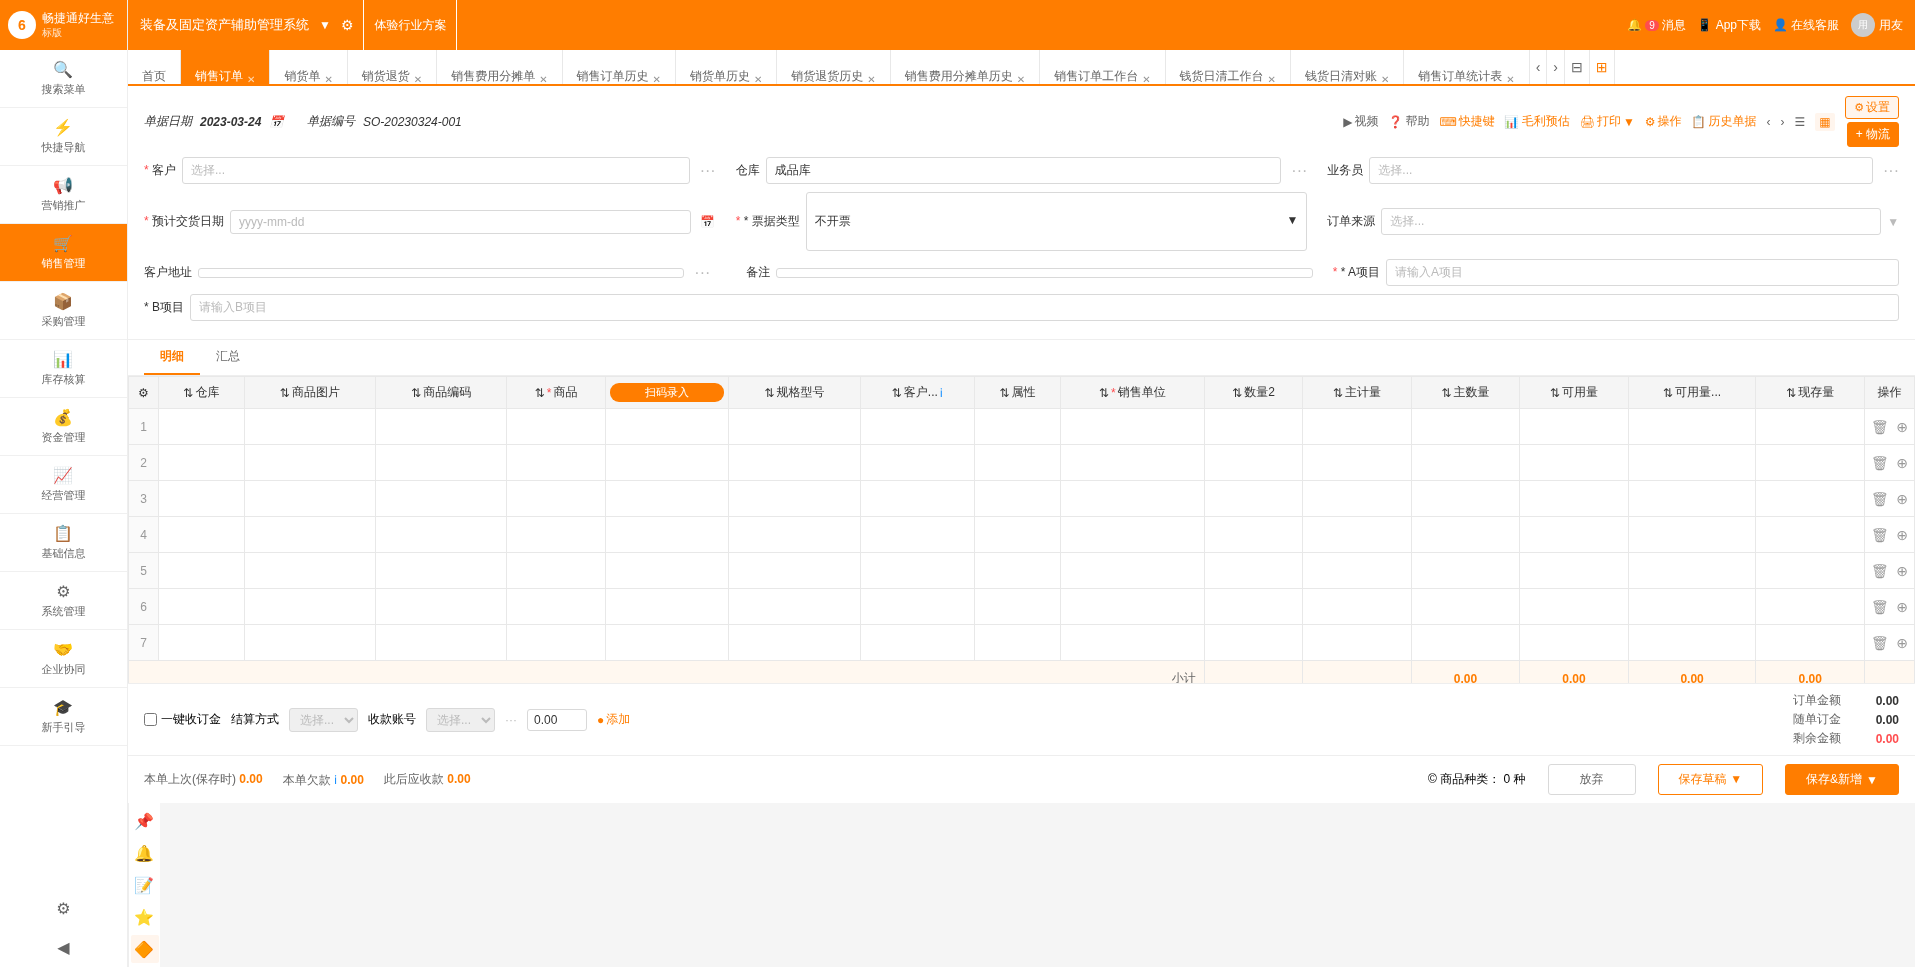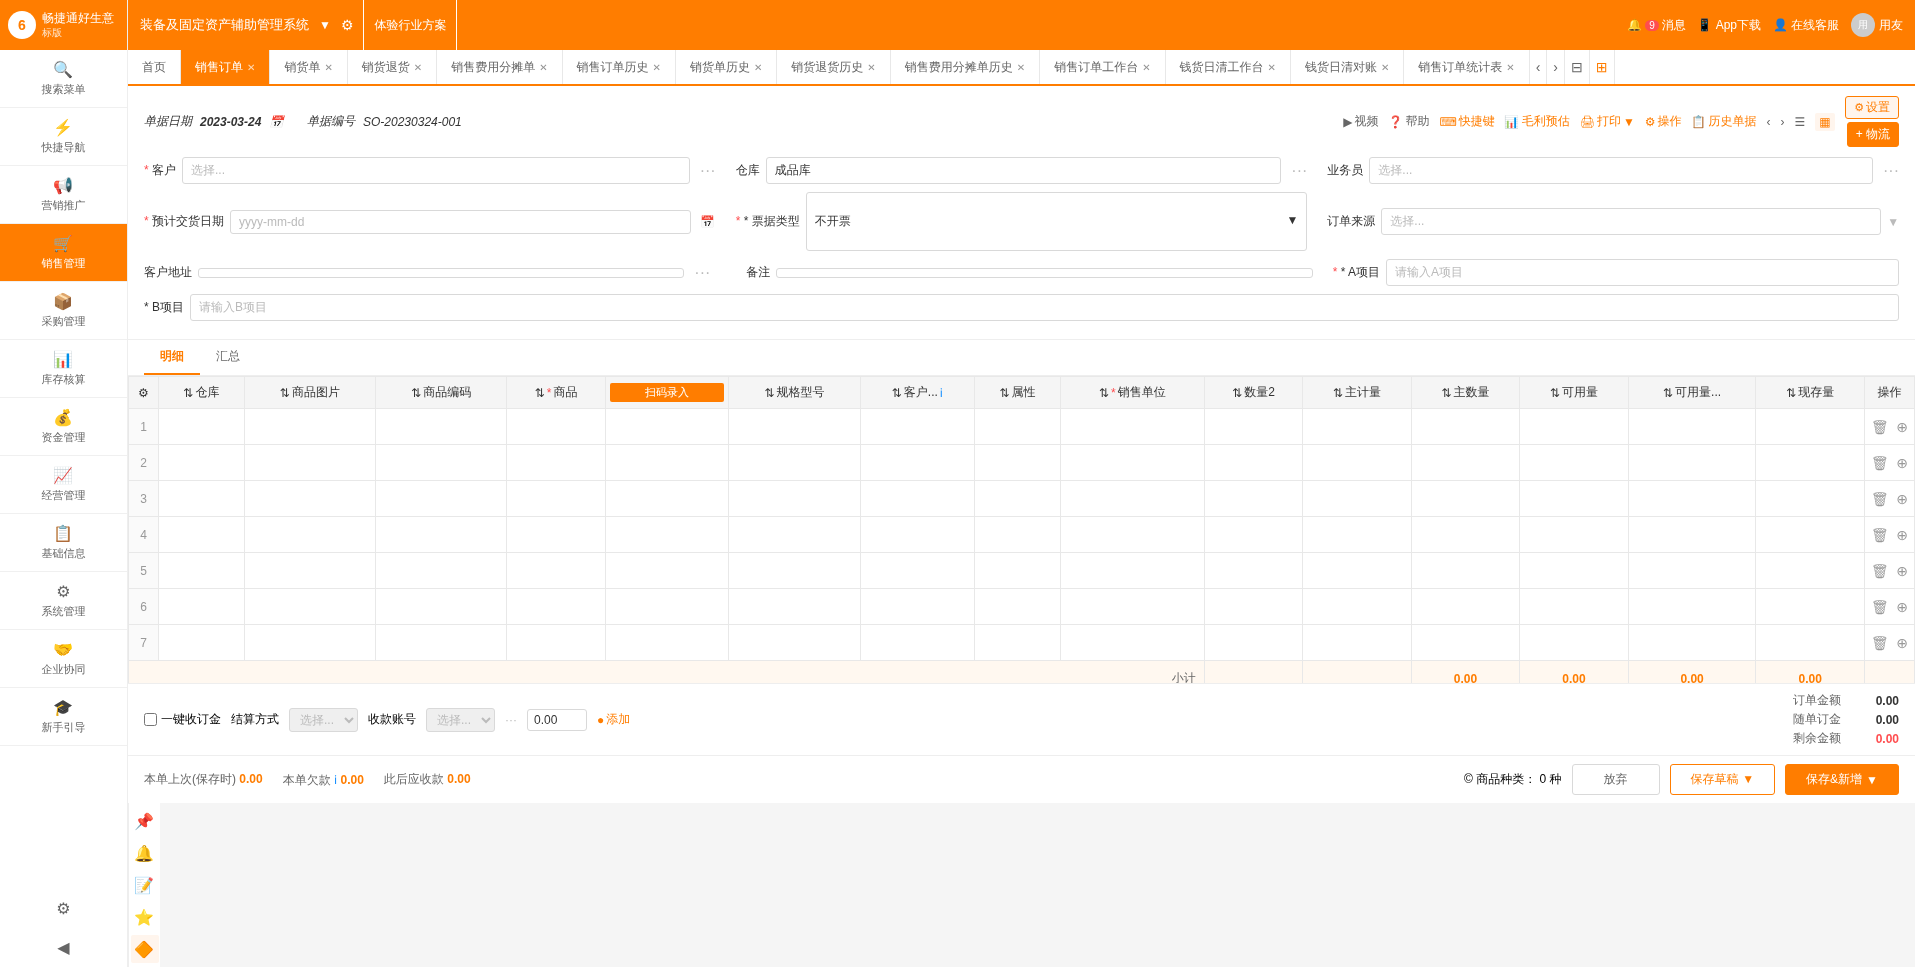--- a/index.html
+++ b/index.html
@@ -25,21 +25,21 @@
     
     .header { background: #ff7d00; height: 50px; display: flex; align-items: center; padding: 0 12px; gap: 10px; flex-shrink: 0; }
     .header-actions { display: flex; align-items: center; gap: 12px; color: #fff; font-size: 12px; }
     .header-btn { background: transparent; border: 1px solid rgba(255,255,255,0.6); color: #fff; padding: 21px 10px; border-radius: 3px; cursor: pointer; font-size: 12px; }
     .header-btn.orange { background: #ff7d00; border-color: #fff; }
     .header-user { display: flex; align-items: center; gap: 4px; cursor: pointer; color: #fff; }
     .avatar { width: 24px; height: 24px; background: #ccc; border-radius: 50%; display: flex; align-items: center; justify-content: center; font-size: 10px; color: #fff; }
 
     
     .tab-bar { background: #fff; border-bottom: 2px solid #ff7d00; display: flex; align-items: center; overflow: hidden; flex-shrink: 0; height: 36px; }
-    .tab { padding: 0 14px; height: 36px; display: flex; align-items: center; gap: 4px; cursor: pointer; color: #666; border-right: 1px solid #e8e8e8; white-space: nowrap; font-size: 12px; }
+    .tab { padding: 0 14px; height: 36px; display: flex; align-items: flex-end; gap: 4px; cursor: pointer; color: #666; border-right: 1px solid #e8e8e8; white-space: nowrap; font-size: 12px; }
     .tab.active { background: #ff7d00; color: #fff; }
     .tab .close-btn { font-size: 10px; cursor: pointer; opacity: 0.7; }
     .tab-nav-btn { padding: 0 6px; height: 36px; display: flex; align-items: center; cursor: pointer; color: #666; font-size: 14px; border-right: 1px solid #e8e8e8; }
 
     
     .form-area { background: #fff; padding: 10px 16px; border-bottom: 1px solid #eee; flex-shrink: 0; }
 
     .form-row { display: flex; align-items: center; gap: 0; margin-bottom: 8px; }
     .form-group { display: flex; align-items: center; flex: 1; gap: 6px; }
     .form-group .label { color: #333; white-space: nowrap; min-width: fit-content; }
@@ -55,21 +55,21 @@
     .detail-tabs { display: flex; align-items: center; padding: 0 16px; background: #fff; border-bottom: 1px solid #eee; flex-shrink: 0; }
     .detail-tab { padding: 8px 16px; cursor: pointer; color: #666; border-bottom: 2px solid transparent; font-size: 13px; }
     .detail-tab.active { color: #ff7d00; border-bottom: 2px solid #ff7d00; font-weight: bold; }
 
     
     .table-wrapper { flex: 1; overflow: auto; background: #fff; position: relative; }
     .data-table { width: 100%; border-collapse: collapse; font-size: 12px; }
     .data-table th { background: #f5f5f5; border: 1px solid #e8e8e8; padding: 6px 4px; color: #333; font-weight: normal; white-space: nowrap; text-align: center; position: sticky; top: 0; z-index: 2; }
     .data-table td { border: 1px solid #e8e8e8; padding: 4px; height: 36px; color: #333; }
     .data-table td.row-num { text-align: center; color: #999; background: #fafafa; }
-    .scan-btn { background: #ff7d00; color: #fff; padding: 2px 6px; border-radius: 2px; font-size: 11px; cursor: pointer; white-space: nowrap; }
+    .scan-btn { background: #ff7d00; color: #fff; padding: 2px 6px; border-radius: 9px; font-size: 11px; cursor: pointer; white-space: nowrap; }
     .th-sort { display: flex; align-items: center; justify-content: center; gap: 2px; }
     .gear-th { width: 30px; text-align: center; }
     .ops-col { width: 50px; }
     .op-btn { background: none; border: none; cursor: pointer; color: #999; padding: 2px; font-size: 14px; }
 
     
     .summary-row td { background: #fff8f0; color: #ff7d00; font-weight: bold; border: 1px solid #e8e8e8; padding: 6px 4px; text-align: center; }
     .summary-row td.label { text-align: right; color: #666; font-weight: normal; padding-right: 8px; }
 
     
@@ -83,21 +83,21 @@
     .order-summary { margin-left: auto; display: flex; flex-direction: column; gap: 2px; font-size: 12px; }
     .order-summary-row { display: flex; align-items: center; justify-content: flex-end; gap: 8px; }
     .order-summary-label { color: #666; }
     .order-summary-value { color: #333; font-weight: bold; min-width: 50px; text-align: right; }
     .order-summary-value.red { color: #ff4d4f; }
 
     
     .footer-bar { background: #fff; border-top: 1px solid #eee; padding: 8px 16px; display: flex; align-items: center; flex-shrink: 0; }
     .footer-info { display: flex; gap: 20px; color: #666; font-size: 12px; }
     .footer-info .val { color: #ff7d00; font-weight: bold; }
-    .footer-right { margin-left: auto; display: flex; align-items: center; gap: 10px; }
+    .footer-right { margin-left: auto; display: flex; align-items: center; gap: 22px; }
     .btn-discard { border: 1px solid #d9d9d9; background: #fff; color: #666; padding: 6px 31px; border-radius: 3px; cursor: pointer; font-size: 13px; }
     .btn-save-draft { border: 1px solid #ff7d00; background: #fff; color: #ff7d00; padding: 6px 20px; border-radius: 3px; cursor: pointer; font-size: 13px; }
     .btn-save-new { background: #ff7d00; color: #fff; border: 1px solid #ff7d00; padding: 6px 20px; border-radius: 3px; cursor: pointer; font-size: 13px; display: flex; align-items: center; gap: 4px; }
 
     
     ::-webkit-scrollbar { width: 6px; height: 6px; }
     ::-webkit-scrollbar-track { background: #f1f1f1; }
     ::-webkit-scrollbar-thumb { background: #ccc; border-radius: 3px; }
 
     

